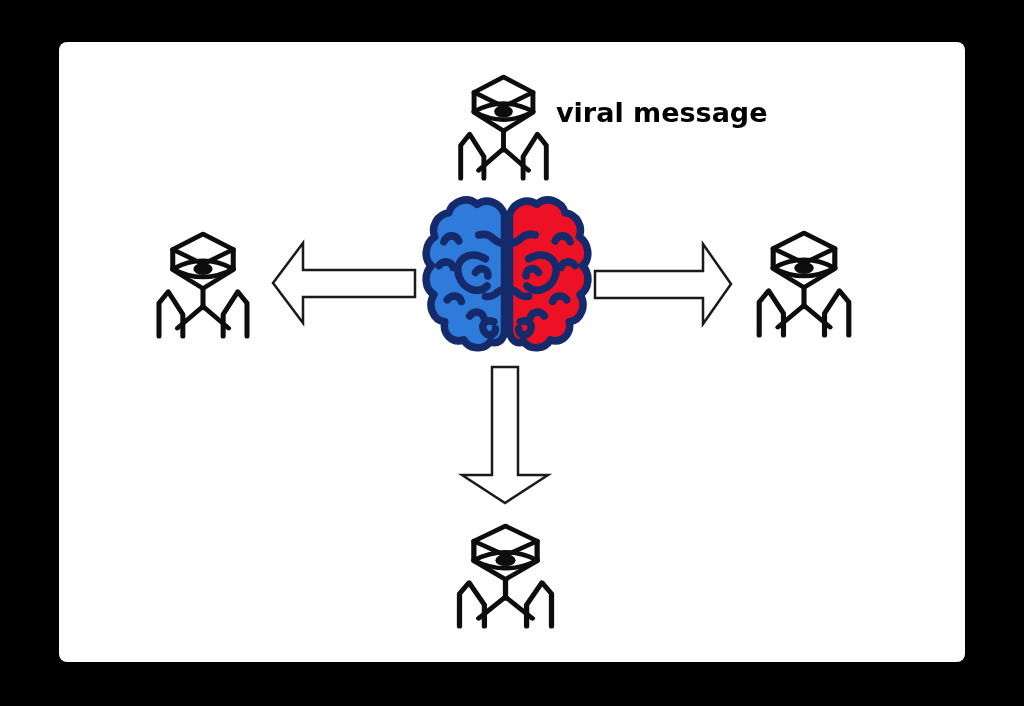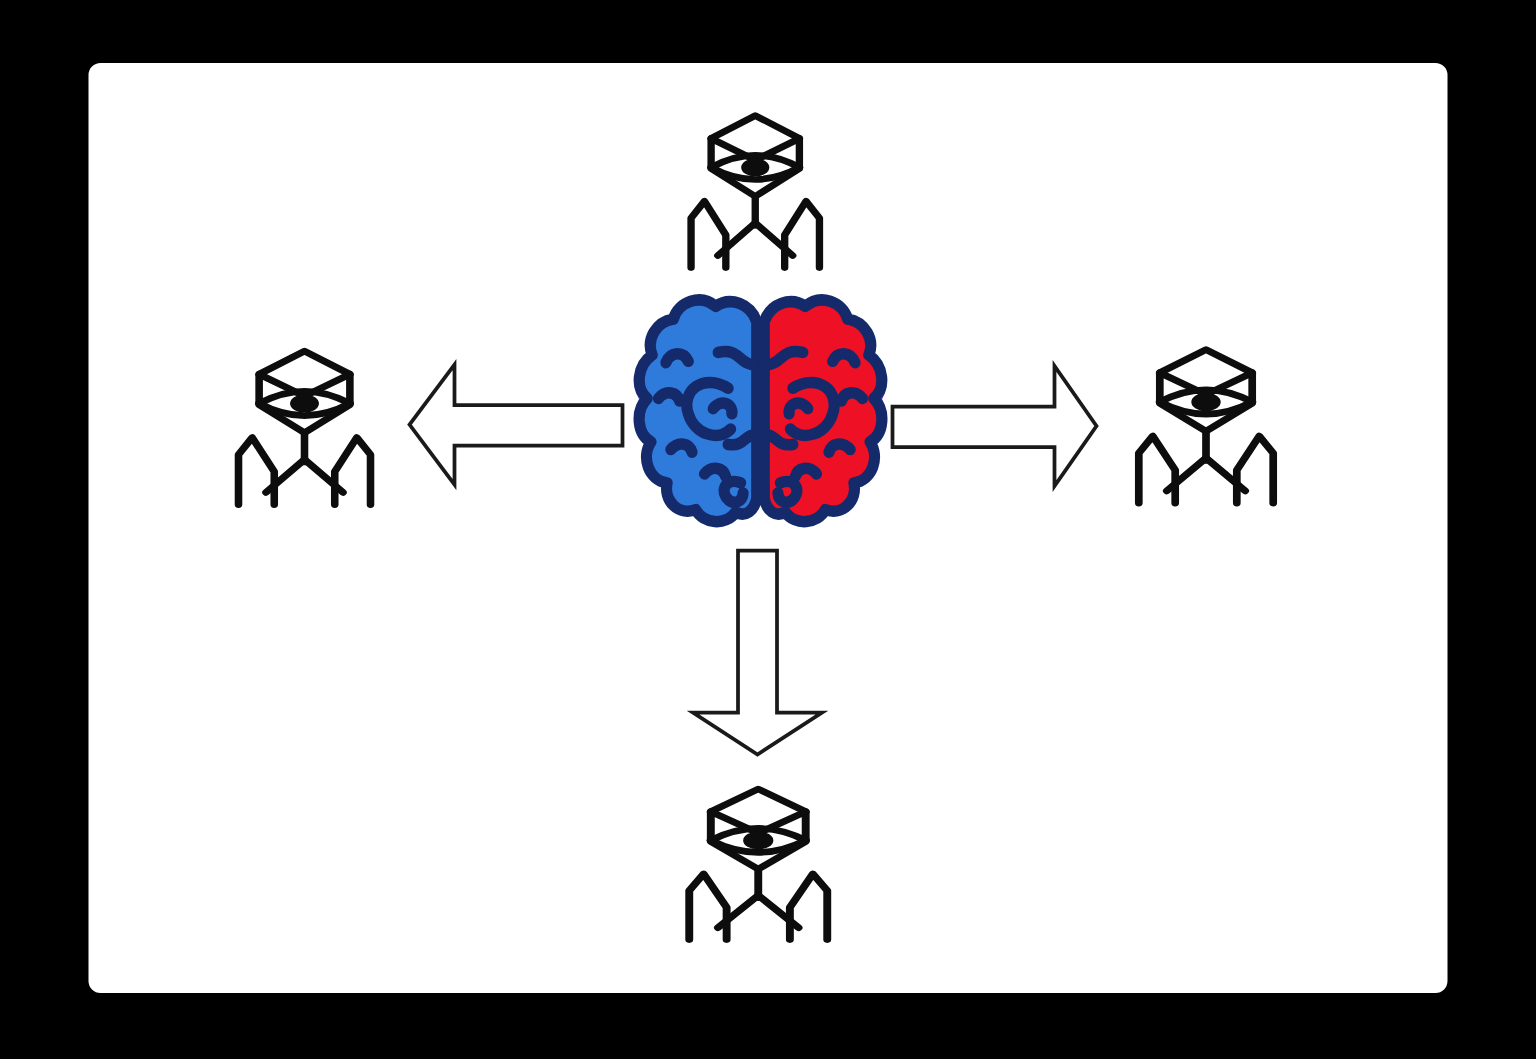--- a/index.html
+++ b/index.html
@@ -44,20 +44,21 @@
         <path d="M60,94 L88,121"></path>
         <path d="M82,131 L82,104 L98,76 L108,90 L108,131"></path>
       </g>
     </defs>
   </svg>
 
   <svg class="abs" style="left:391px;top:31px" width="107" height="107" viewBox="0 0 120 133" preserveAspectRatio="none" color="#0d0d0d">
     <use href="#phage-shape"></use>
   </svg>
 
+  <div class="abs label" style="left:497px;top:55px">viral message</div>
 
   <svg class="abs" style="left:89px;top:188px" width="110" height="108" viewBox="0 0 120 133" preserveAspectRatio="none" color="#0d0d0d">
     <use href="#phage-shape"></use>
   </svg>
 
   <svg class="abs" style="left:689px;top:187px" width="112" height="108" viewBox="0 0 120 133" preserveAspectRatio="none" color="#0d0d0d">
     <use href="#phage-shape"></use>
   </svg>
 
   <svg class="abs" style="left:389px;top:480px" width="115" height="106" viewBox="0 0 120 133" preserveAspectRatio="none" color="#0d0d0d">

